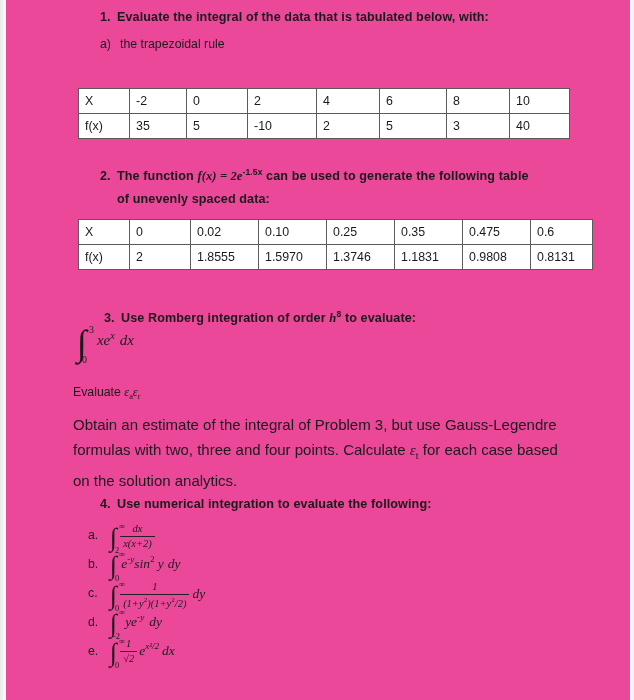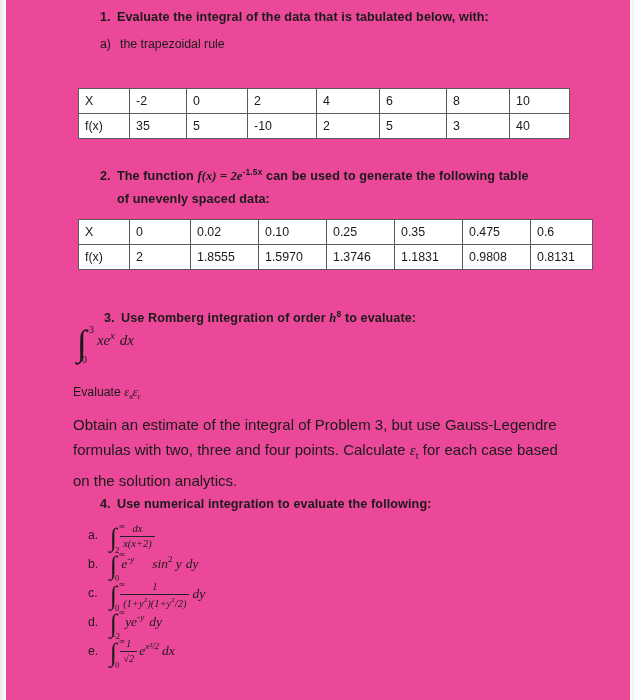--- a/index.html
+++ b/index.html
@@ -270,21 +270,21 @@
       <span class="q-num">4.</span><span>Use numerical integration to evaluate the following:</span>
     </div>
 
     <div class="item-lab" style="left:88px; top:528px;">a.</div>
     <div class="math" style="position:absolute; left:110px; top:523px;">
       <span class="intsign">∫<span class="lim-up">∞</span><span class="lim-dn">2</span></span><span class="frac"><span class="num">dx</span><span class="den">x(x+2)</span></span>
     </div>
 
     <div class="item-lab" style="left:88px; top:557px;">b.</div>
     <div class="math" style="position:absolute; left:110px; top:554px;">
-      <span class="intsign">∫<span class="lim-up">∞</span><span class="lim-dn">0</span></span><span style="margin-left:3px;">e</span><sup class="sm" style="font-style:italic">-y</sup><span style="margin-left:18px;">sin</span><sup class="sm">2</sup><span style="margin-left:3px;">y</span><span style="margin-left:4px;">dy</span>
+      <span class="intsign">∫<span class="lim-up">∞</span><span class="lim-dn">0</span></span><span style="margin-left:3px;">e</span><sup class="sm" style="font-style:italic">-y</sup><span style="margin-left:0;">sin</span><sup class="sm">2</sup><span style="margin-left:3px;">y</span><span style="margin-left:4px;">dy</span>
     </div>
 
     <div class="item-lab" style="left:88px; top:586px;">c.</div>
     <div class="math" style="position:absolute; left:110px; top:581px;">
       <span class="intsign">∫<span class="lim-up">∞</span><span class="lim-dn">0</span></span><span class="frac"><span class="num">1</span><span class="den"><span>(1+y</span><sup class="sm">2</sup><span>)(1+y</span><sup class="sm">2</sup><span>/2)</span></span></span><span style="margin-left:1px;">dy</span>
     </div>
 
     <div class="item-lab" style="left:88px; top:615px;">d.</div>
     <div class="math" style="position:absolute; left:110px; top:612px;">
       <span class="intsign">∫<span class="lim-up">∞</span><span class="lim-dn" style="left:3px;">-2</span></span><span style="margin-left:7px;">ye</span><sup class="sm" style="font-style:italic">-y</sup><span style="margin-left:5px;">dy</span>

